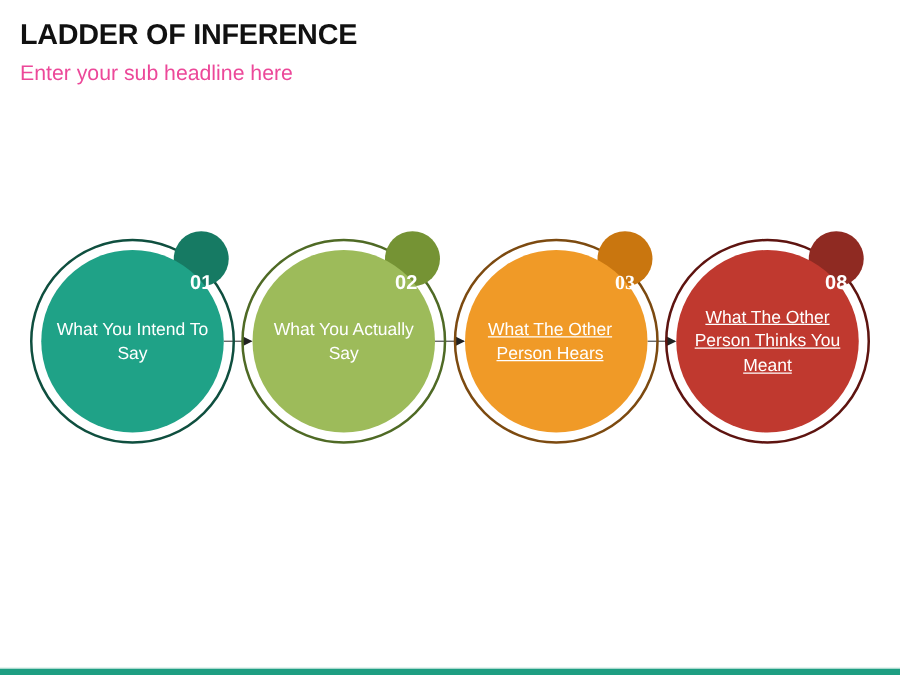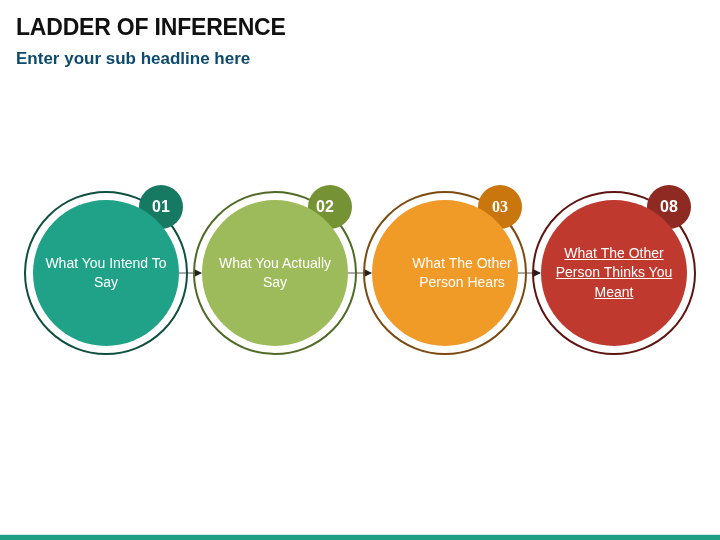--- a/index.html
+++ b/index.html
@@ -8,32 +8,32 @@
       background: #ffffff;
       font-family: "Liberation Sans", "DejaVu Sans", sans-serif;
     }
     .title {
       position: absolute; left: 16px; top: 14px;
       font-size: 23px; font-weight: bold; color: #111111;
       letter-spacing: -0.2px;
     }
     .subtitle {
       position: absolute; left: 16px; top: 49px;
-      font-size: 17px; color: #0c4a6e; font-weight: bold;
+      font-size: 17px; color: #ec4899;
     }
     .diagram { position: absolute; left: 0; top: 0; width: 720px; height: 540px; }
     .stage-text {
       position: absolute; width: 124px; text-align: center;
       color: #ffffff; font-size: 14px; line-height: 19.5px;
       display: flex; align-items: center; justify-content: center;
       height: 90px;
     }
     .badge-label {
       position: absolute; width: 44px; text-align: center;
-      color: #ffffff; font-size: 16px; font-weight: bold; line-height: 20px;
+      color: #ffffff; font-size: 16px; font-weight: bold; line-height: 20px; margin-top: 20px;
     }
     .footer-bar {
       position: absolute; left: 0; bottom: 0; width: 720px; height: 5px;
       background: #1e9e82;
     }
     .footer-line {
       position: absolute; left: 0; bottom: 5px; width: 720px; height: 1px;
       background: #cfe9e2;
     }
   </style>
@@ -79,17 +79,17 @@
   </g>
 </svg>
 
 <div class="badge-label" style="left:139px; top:197px;">01</div>
 <div class="badge-label" style="left:303px; top:197px;">02</div>
 <div class="badge-label" style="left:478px; top:197px;font-family:Liberation Serif, serif;">03</div>
 <div class="badge-label" style="left:647px; top:197px;">08</div>
 
 <div class="stage-text" style="left:44px; top:228px;">What You Intend To Say</div>
 <div class="stage-text" style="left:213px; top:228px;">What You Actually Say</div>
-<div class="stage-text" style="left:400px; top:228px;">What The Other Person Hears</div>
+<div class="stage-text" style="left:378px; top:228px;text-decoration:underline;">What The Other Person Hears</div>
 <div class="stage-text" style="left:552px; top:228px; width:124px;text-decoration:underline;">What The Other Person Thinks You Meant</div>
 
 <div class="footer-line"></div>
 <div class="footer-bar"></div>
 
 </body></html>

